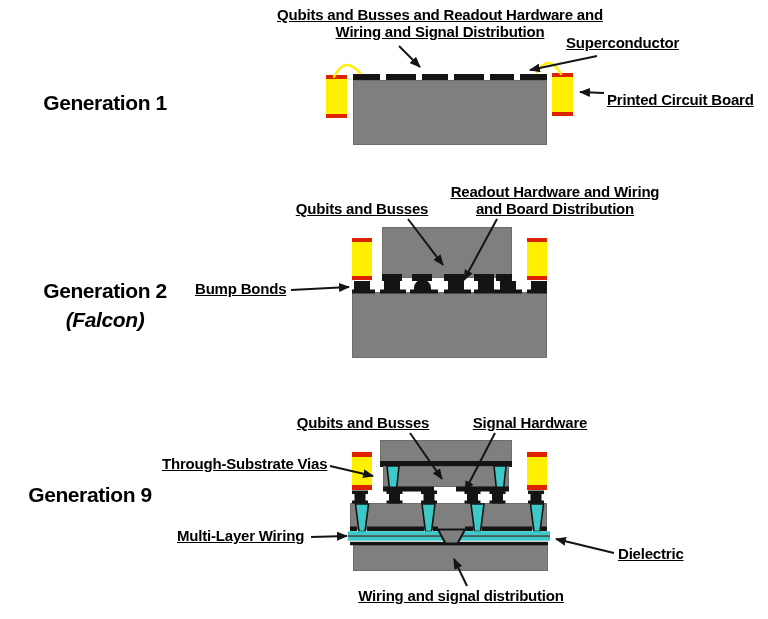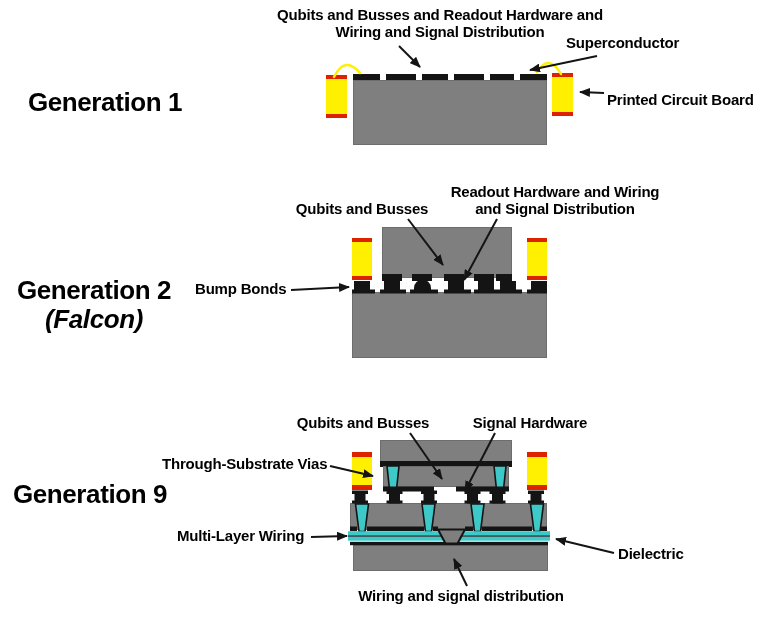--- a/index.html
+++ b/index.html
@@ -15,24 +15,25 @@
     border-top:4px solid var(--solder-red,#dd2200);
     border-bottom:4px solid var(--solder-red,#dd2200);
     box-sizing:border-box;
   }
   .pcb.g3{border-top-width:5px;border-bottom-width:5px;}
   .blackbar{position:absolute;background:var(--metal-black,#141414);}
   svg.overlay{position:absolute;left:0;top:0;}
   .lbl{
     position:absolute;font-size:15px;line-height:16.5px;letter-spacing:-0.2px;
     white-space:nowrap;
+    text-decoration:underline;
   }
   .lbl.center{text-align:center;white-space:normal;}
   .heading{
-    position:absolute;font-size:26px;line-height:29px;letter-spacing:-0.4px;
+    position:absolute;font-size:21px;line-height:29px;letter-spacing:-0.4px;
     text-align:center;width:180px;
   }
   .ln{display:block;}
   .ital{font-style:italic;}
   .wire{stroke:var(--pcb-yellow,#ffef00);stroke-width:2.5;fill:none;stroke-linecap:round;}
   .arrow{stroke:var(--metal-black,#141414);stroke-width:2;fill:none;}
   .metal{fill:var(--metal-black,#141414);}
   .via{fill:var(--via-cyan,#3ec9c9);stroke:var(--metal-black,#141414);stroke-width:1.6;}
   .cyanband{fill:var(--via-cyan,#3ec9c9);}
   .plug{fill:var(--substrate-gray,#7f7f7f);stroke:var(--metal-black,#141414);stroke-width:2;}
@@ -187,30 +188,30 @@
     <span class="ln">Qubits and Busses and Readout Hardware and</span>
     <span class="ln">Wiring and Signal Distribution</span>
   </div>
   <div class="lbl" style="left:566px;top:35px">
     <span>Superconductor</span>
   </div>
   <div class="lbl" style="left:607px;top:92px">
     <span>Printed Circuit Board</span>
   </div>
 
-  <div class="heading" style="left:4px;top:276px">
+  <div class="heading" style="left:15px;top:276px">
     <span class="ln">Generation 2</span>
     <span class="ln ital">(Falcon)</span>
   </div>
   <div class="lbl center" style="left:282px;top:201px;width:160px">
     <span>Qubits and Busses</span>
   </div>
   <div class="lbl center" style="left:440px;top:184px;width:230px">
     <span class="ln">Readout Hardware and Wiring</span>
-    <span class="ln">and Signal Distribution</span>
+    <span class="ln">and Board Distribution</span>
   </div>
   <div class="lbl" style="left:195px;top:281px">
     <span>Bump Bonds</span>
   </div>
 
   <div class="heading" style="left:0px;top:480px">
     <span class="ln">Generation 9</span>
   </div>
   <div class="lbl center" style="left:283px;top:415px;width:160px">
     <span>Qubits and Busses</span>

